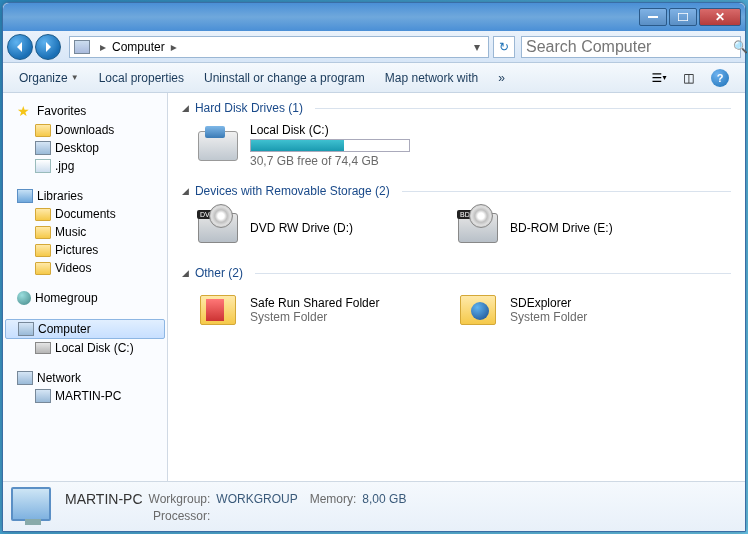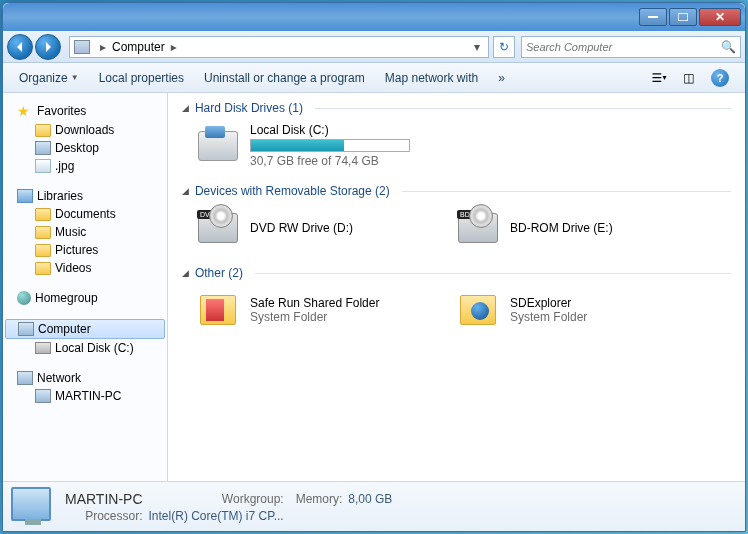--- a/index.html
+++ b/index.html
@@ -15,21 +15,21 @@
 
 .navbar { height: 32px; background: linear-gradient(#eaf2fb,#d7e6f7); border-bottom: 1px solid #b5c9de; display: flex; align-items: center; padding: 0 4px; gap: 2px; }
 .nav-circle { width: 26px; height: 26px; border-radius: 50%; background: radial-gradient(circle at 35% 30%, #5fb3f0, #1a6fb5 70%); border: 1px solid #1a5a8a; display: flex; align-items: center; justify-content: center; cursor: pointer; }
 .nav-circle svg { fill: #fff; }
 .breadcrumb { flex: 1; height: 22px; background: #fff; border: 1px solid #9bb7d4; display: flex; align-items: center; padding: 0 4px; margin-left: 6px; margin-right: 2px; cursor: pointer; }
 .breadcrumb .comp-icon { width: 16px; height: 14px; background: linear-gradient(#cde,#abd); border: 1px solid #789; margin-right: 4px; }
 .breadcrumb .arr { margin: 0 6px; color: #555; }
 .breadcrumb .drop-bc { margin-left: auto; color: #555; padding: 0 4px; }
 .refresh-box { width: 22px; height: 22px; background: #fff; border: 1px solid #9bb7d4; display: flex; align-items: center; justify-content: center; cursor: pointer; color: #1a6fb5; }
 .search-box { width: 220px; height: 22px; background: #fff; border: 1px solid #9bb7d4; display: flex; align-items: center; padding: 0 4px; margin-left: 4px; }
-.search-box input { border: none; outline: none; flex: 1; font-style: italic; color: #888; font-size: 11px; }
+.search-box input { border: none; outline: none; flex: 1; color: #888; font-size: 16px; }
 .search-box .mag { color: #3a7ab5; }
 
 .toolbar { height: 30px; background: linear-gradient(#f5f9fd,#e3edf7); border-bottom: 1px solid #c6d4e3; display: flex; align-items: center; padding: 0 16px; gap: 20px; }
 .tool-item { color: #1a3a5a; cursor: pointer; display: flex; align-items: center; gap: 3px; }
 .tool-item .drop { font-size: 8px; color: #555; }
 .toolbar .right { margin-left: auto; display: flex; align-items: center; gap: 14px; }
 .toolbar .right .ico { width: 16px; height: 16px; cursor: pointer; display: flex; align-items: center; justify-content: center; }
 .help-icon { width: 18px; height: 18px; border-radius: 50%; background: radial-gradient(circle at 35% 30%, #6fb3f0, #1a6fb5); color: #fff; font-weight: bold; display: flex; align-items: center; justify-content: center; cursor: pointer; font-size: 11px; }
 
 .body { flex: 1; display: flex; overflow: hidden; }
@@ -292,25 +292,25 @@
     </div>
   </div>
 
   <div class="details">
     <div class="big-icon">
         <div class="big-comp"></div>
       </div>
     <div class="details-text">
       <span class="pc">MARTIN-PC</span>
       <span class="lbl">Workgroup:</span>
+      <span class="val">WORKGROUP</span>
       <span></span>
       <span class="lbl">Memory:</span>
       <span class="val">8,00 GB</span>
       <span></span>
       <span class="lbl">Processor:</span>
-      <span class="val">Intel(R) Core(TM) i7 CP...</span>
       <span></span>
         <span></span>
         <span></span>
     </div>
   </div>
 
 </div>
 
 </body></html>

